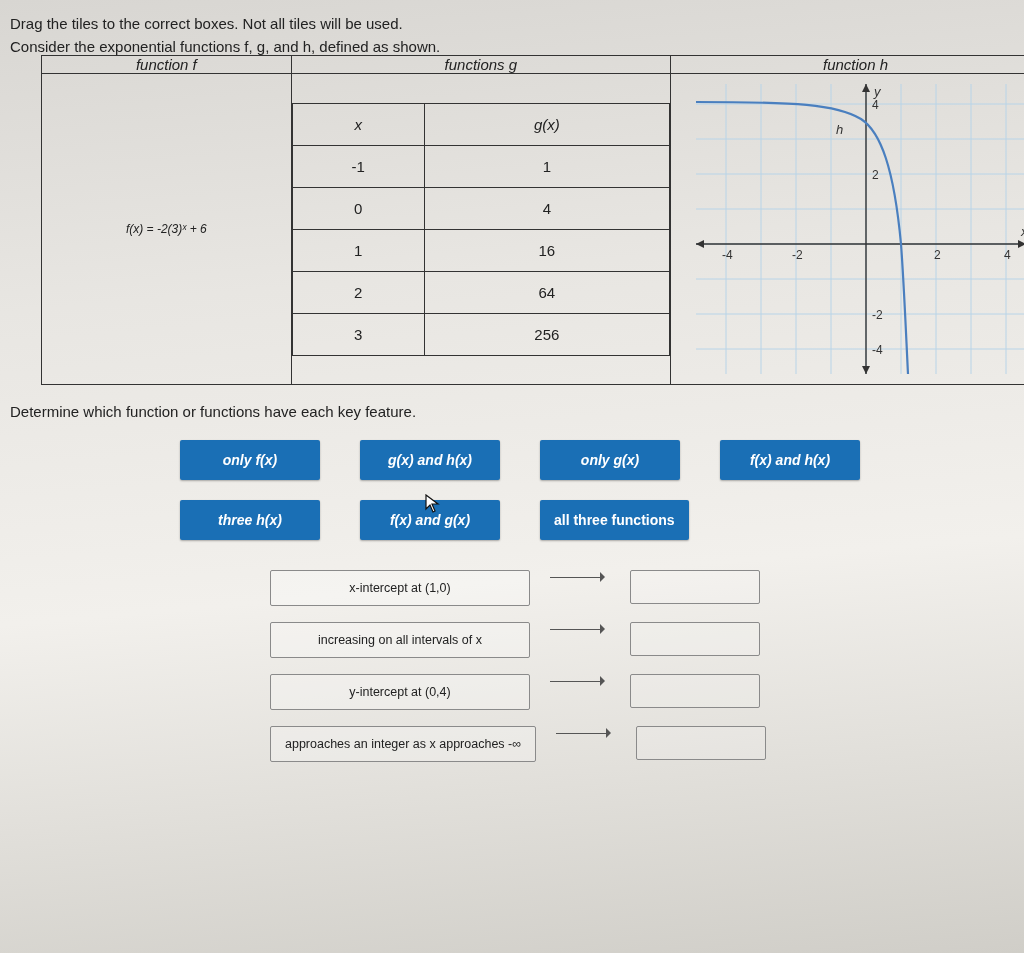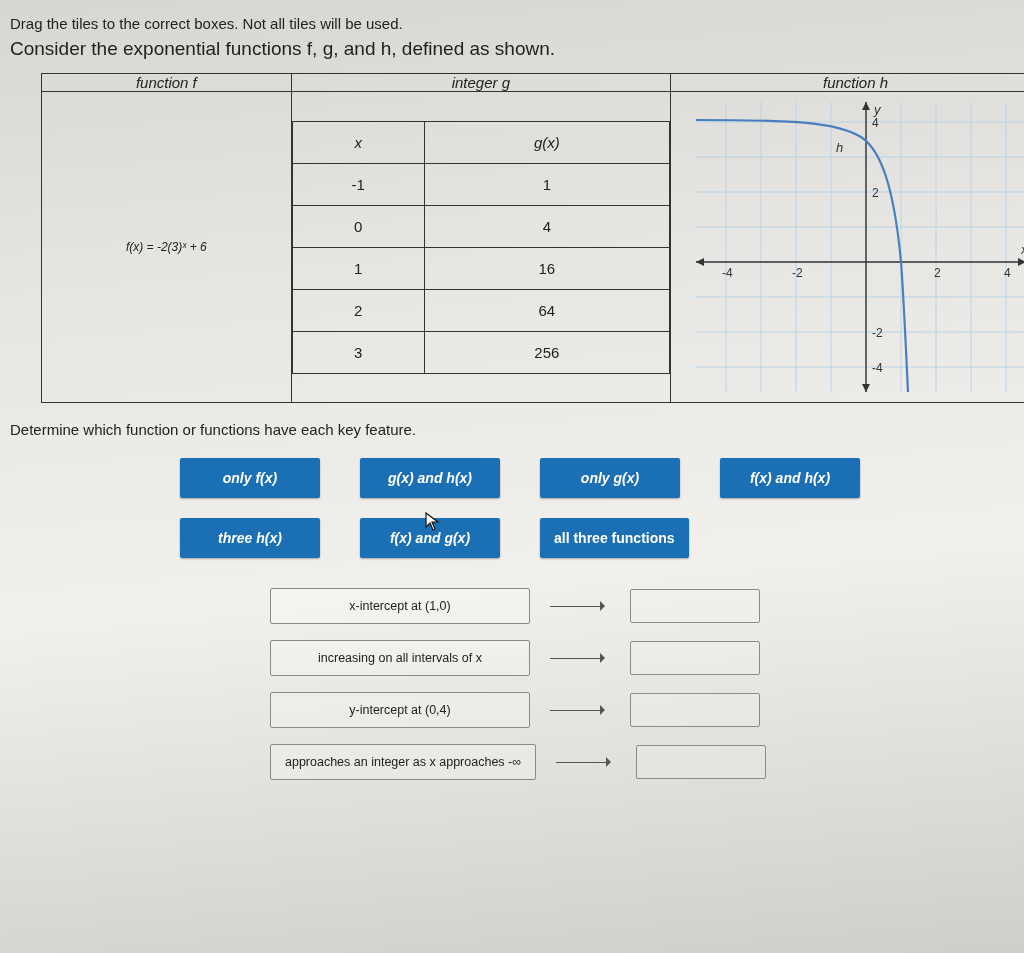--- a/index.html
+++ b/index.html
@@ -6,21 +6,21 @@
   body {
     margin: 0;
     padding: 15px 10px;
     font-family: Arial, Helvetica, sans-serif;
     background: linear-gradient(175deg, #d8d6d2 0%, #e8e6e2 30%, #f2f0ec 60%, #d0cec8 100%);
     color: #222;
     width: 1024px;
     height: 953px;
   }
   .instr { font-size: 15px; margin-bottom: 6px; }
-  .sub   { font-size: 19px; margin-bottom: 13px; }
+  .sub   { font-size: 15px; margin-bottom: 0; }
 
   table.main {
     border-collapse: collapse;
     width: 1000px;
     background: transparent;
     margin-left: 31px;
   }
   table.main > tbody > tr > th,
   table.main > tbody > tr > td {
     border: 1px solid #333;
@@ -68,21 +68,21 @@
     border-radius: 2px;
     box-shadow: 0 1px 2px rgba(0,0,0,.3);
     cursor: move;
   }
   .fx { font-style: italic; }
 
   .match {
     margin-top: 30px;
     margin-left: 260px;
   }
-  .mrow { display:flex; align-items:center; gap: 20px; margin-bottom: 16px; }
+  .mrow { display:flex; gap: 20px; margin-bottom: 16px; }
   .feat {
     border: 1px solid #8a8a8a;
     background: rgba(255,255,255,.25);
     font-size: 12.5px;
     padding: 10px 14px;
     min-width: 260px;
     text-align: center;
     border-radius: 2px;
   }
   .arrow {
@@ -113,21 +113,21 @@
 </head>
 <body>
 
 <div class="instr">Drag the tiles to the correct boxes. Not all tiles will be used.</div>
 <div class="sub">Consider the exponential functions f, g, and h, defined as shown.</div>
 
 <table class="main">
 <tbody>
   <tr>
     <th class="hdr fcell"><span class="fx">function f</span></th>
-    <th class="hdr gcol" colspan="1"><span class="fx">integer g</span></th>
+    <th class="hdr gcol" colspan="1"><span class="fx">functions g</span></th>
     <th class="hdr hcol"><span class="fx">function h</span></th>
   </tr>
   <tr>
     <td class="fcell">
       <span class="fx">f(x) = -2(3)ˣ + 6</span>
     </td>
     <td class="gcol">
       <table class="inner">
         <tbody>
               <tr>

